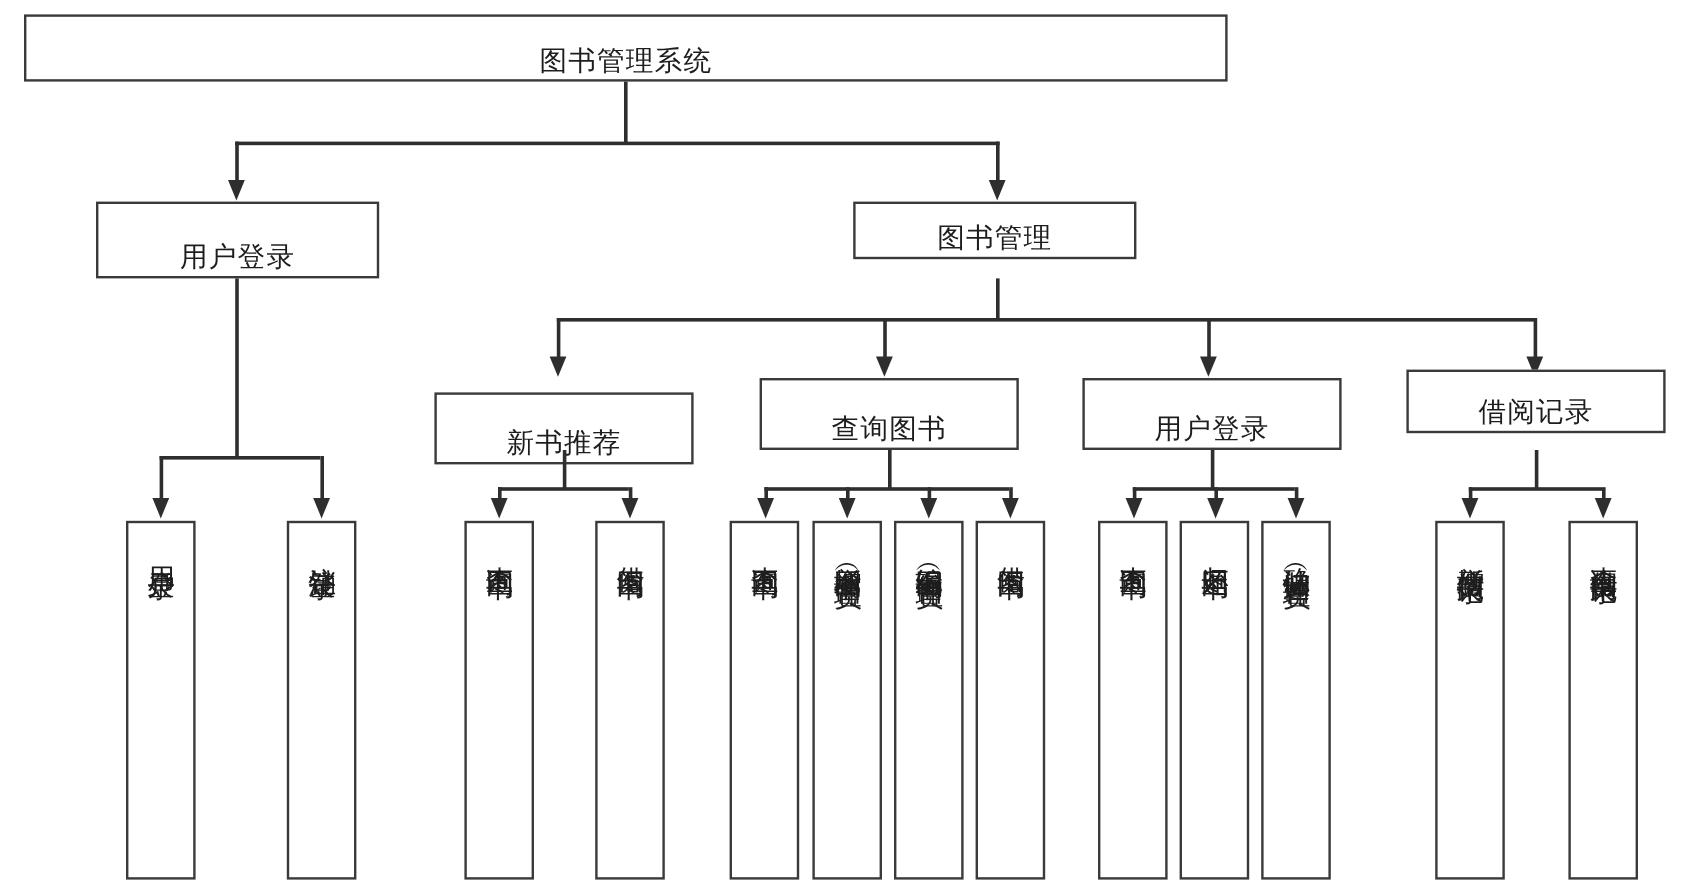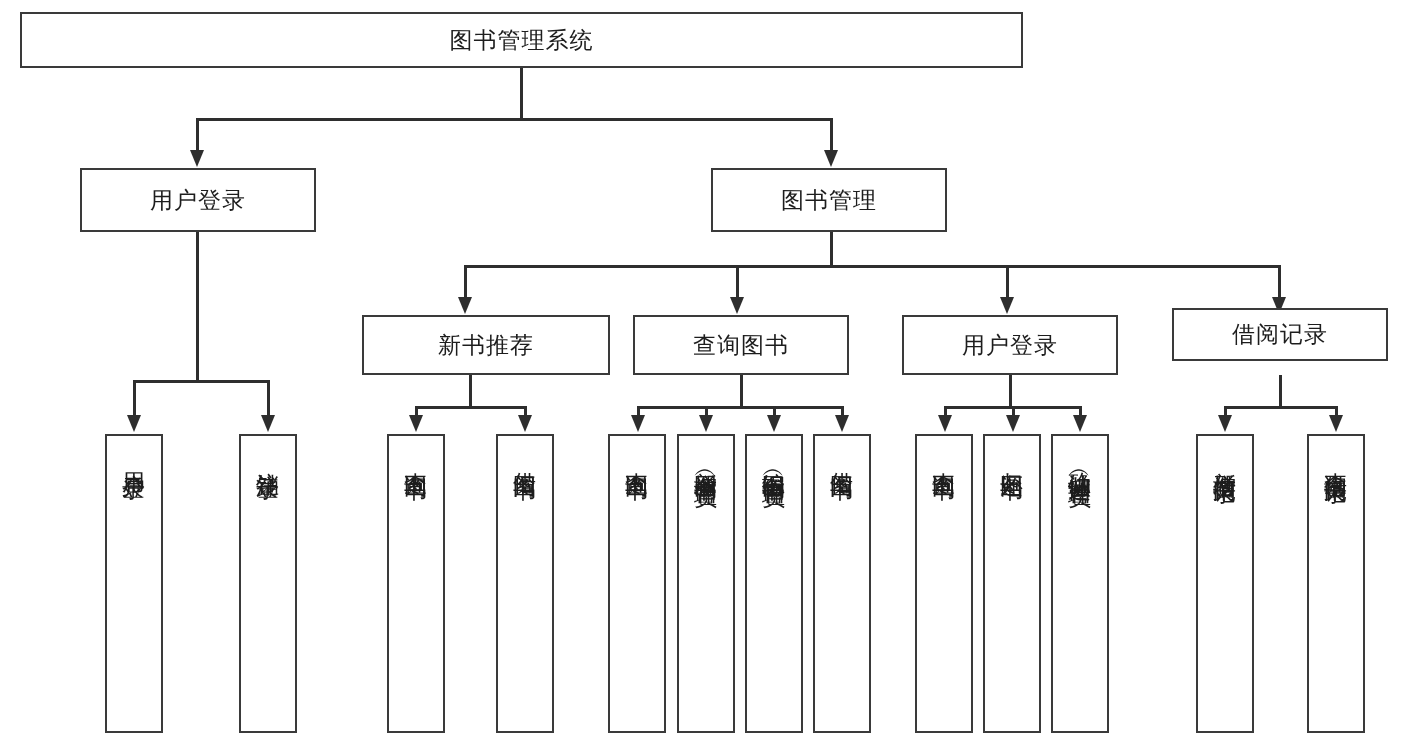--- a/index.html
+++ b/index.html
@@ -11,21 +11,21 @@
   }
   #stage{position:relative;width:1405px;height:747px;overflow:hidden;}
 
   
   .node{
     position:absolute;
     box-sizing:border-box;
     background:#ffffff;
     border:2.5px solid #3a3a3a;
     display:flex;
-    align-items:center;
+    align-items:flex-end;
     justify-content:center;
     color:#1d1d1d;
   }
   .node.h{               
     font-size:23px;
     letter-spacing:1px;
   }
   .node.root{font-size:23px;}
   .node.leaf{
     align-items:flex-start;
@@ -80,21 +80,21 @@
   <div class="ln h" style="left:196px;top:118px;width:637px;"></div>
 
   <div class="ln v" style="left:196px;top:118px;height:34px;"></div>
   <div class="arrow" style="left:190px;top:150px;"></div>
   <div class="ln v" style="left:830px;top:118px;height:34px;"></div>
   <div class="arrow" style="left:824px;top:150px;"></div>
 
   <div class="node h" style="left:80px;top:168px;width:236px;height:64px;">
     <span>用户登录</span>
   </div>
-  <div class="node h" style="left:711px;top:168px;width:236px;height:64px;">
+  <div class="node h" style="left:711px;top:168px;width:236px;height:48px;">
     <span>图书管理</span>
   </div>
 
   <div class="ln v" style="left:196px;top:232px;height:150px;"></div>
   <div class="ln h" style="left:133px;top:380px;width:134px;"></div>
   <div class="ln v" style="left:133px;top:380px;height:37px;"></div>
   <div class="arrow" style="left:127px;top:415px;"></div>
   <div class="ln v" style="left:267px;top:380px;height:37px;"></div>
   <div class="arrow" style="left:261px;top:415px;"></div>
 
@@ -110,21 +110,21 @@
 
   <div class="ln v" style="left:464px;top:265px;height:34px;"></div>
   <div class="arrow" style="left:458px;top:297px;"></div>
   <div class="ln v" style="left:736px;top:265px;height:34px;"></div>
   <div class="arrow" style="left:730px;top:297px;"></div>
   <div class="ln v" style="left:1006px;top:265px;height:34px;"></div>
   <div class="arrow" style="left:1000px;top:297px;"></div>
   <div class="ln v" style="left:1278px;top:265px;height:34px;"></div>
   <div class="arrow" style="left:1272px;top:297px;"></div>
 
-  <div class="node h" style="left:362px;top:315px;width:248px;height:60px;">
+  <div class="node h" style="left:362px;top:327px;width:216px;height:60px;">
     <span>新书推荐</span>
   </div>
   <div class="node h" style="left:633px;top:315px;width:216px;height:60px;">
     <span>查询图书</span>
   </div>
   <div class="node h" style="left:902px;top:315px;width:216px;height:60px;">
     <span>用户登录</span>
   </div>
   <div class="node h" style="left:1172px;top:308px;width:216px;height:53px;">
     <span>借阅记录</span>

